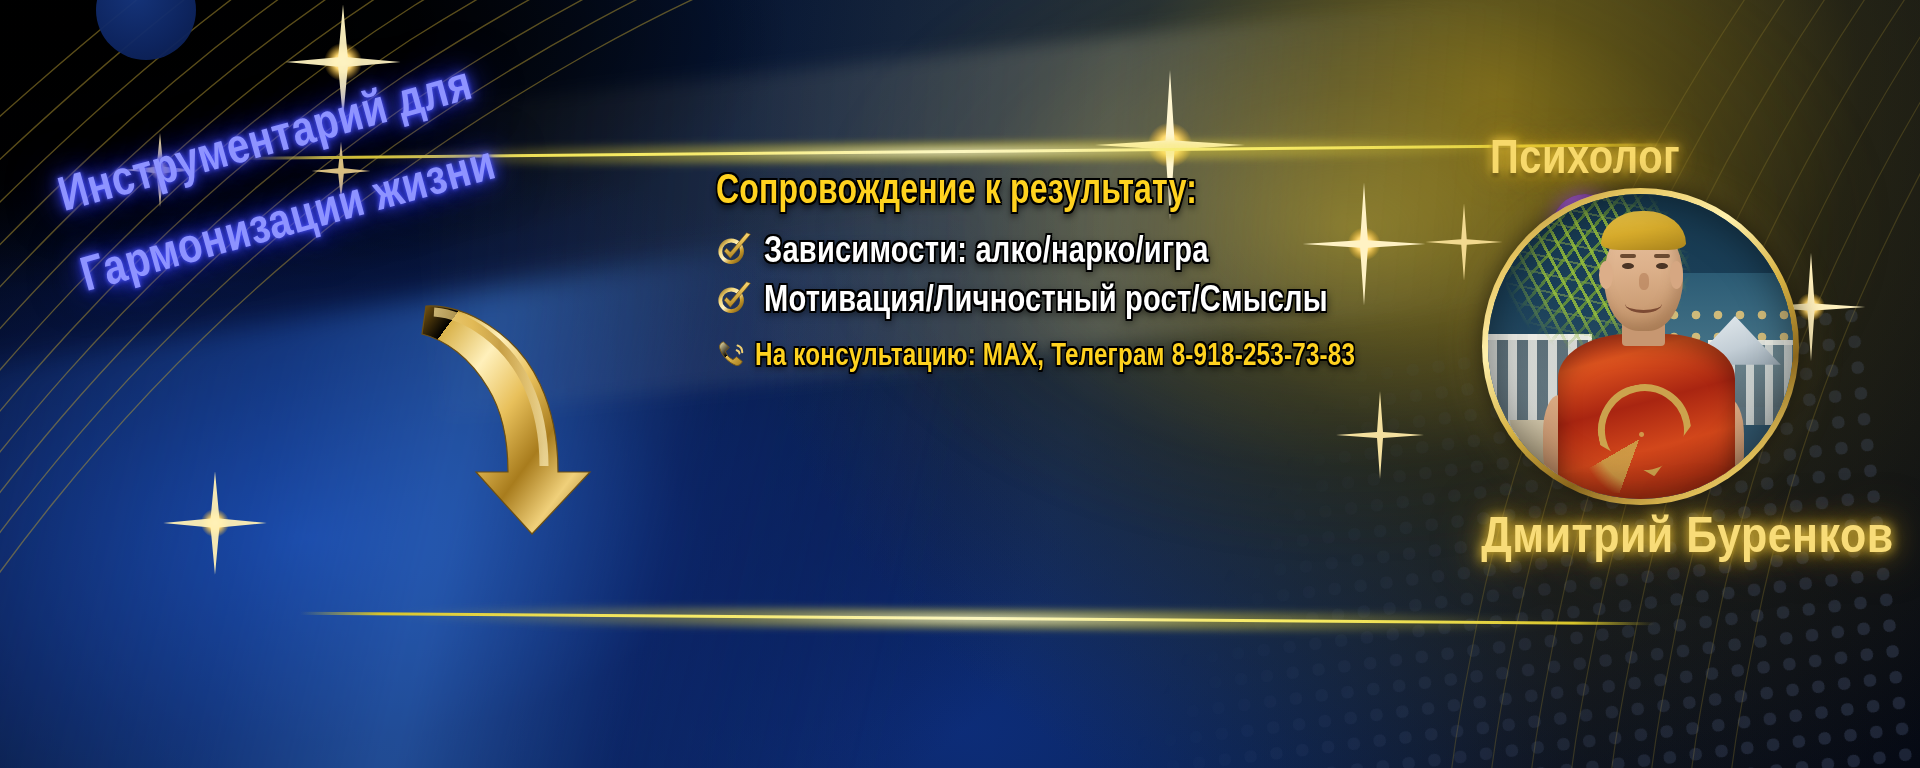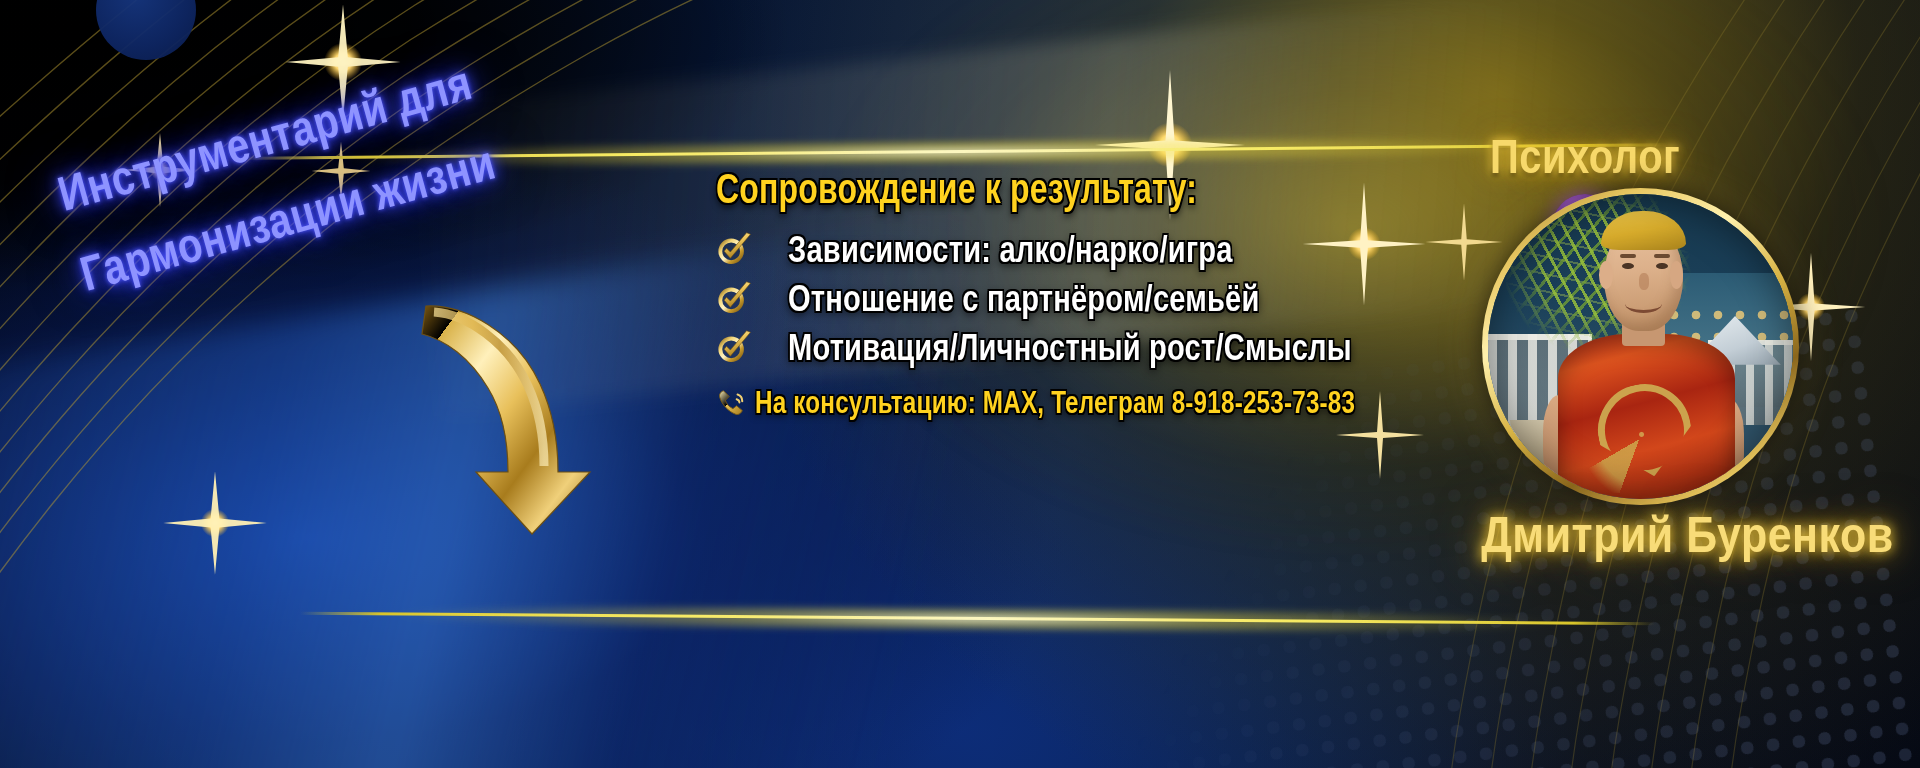--- a/index.html
+++ b/index.html
@@ -118,38 +118,37 @@
     text-shadow:
       -1.5px 0 0 #000,1.5px 0 0 #000,0 -1.5px 0 #000,0 1.5px 0 #000,
       -1.5px -1.5px 0 #000,1.5px -1.5px 0 #000,-1.5px 1.5px 0 #000,1.5px 1.5px 0 #000,
       0 3px 7px rgba(0,0,0,.9);
     margin-bottom:24px;
   }
   .blist{list-style:none;margin:0;padding:0;}
   .blist li{
     display:flex;align-items:center;
     margin-bottom:15px;
-    gap:24px;
   }
   .check{flex:0 0 auto;width:38px;height:34px;margin-right:10px;}
   .btext{
     font-family:"Liberation Sans Narrow","Liberation Sans",sans-serif;
     font-weight:700;font-size:30px;
     color:#ffffff;
     letter-spacing:.2px;
     transform:scaleY(1.26) scaleX(.97);
     transform-origin:left center;
     white-space:nowrap;
     text-shadow:
       -1.6px 0 0 #000,1.6px 0 0 #000,0 -1.6px 0 #000,0 1.6px 0 #000,
       -1.6px -1.6px 0 #000,1.6px -1.6px 0 #000,-1.6px 1.6px 0 #000,1.6px 1.6px 0 #000,
       0 3px 8px rgba(0,0,0,.95);
   }
   #contact{
-    display:flex;align-items:flex-start;
+    display:flex;align-items:center;
     margin-top:24px;
   }
   #contact .phone-ico{flex:0 0 auto;width:30px;height:30px;margin-right:9px;}
   #contact .ctext{
     font-family:"Liberation Sans Narrow","Liberation Sans",sans-serif;
     font-weight:700;font-size:25px;
     color:#ffd21f;
     letter-spacing:.2px;
     transform:scaleY(1.24) scaleX(.97);
     transform-origin:left center;
@@ -457,27 +456,20 @@
             </linearGradient>
           </defs>
           <circle cx="19" cy="25" r="14" fill="none" stroke="url(#ringG)" stroke-width="5"></circle>
           <path d="M10 25 L18 34 L44 3 L39 1 L18 26 L13 21 Z" fill="url(#tickG)" stroke="#6f4f10" stroke-width=".8"></path>
         </svg>
         <span class="btext">Зависимости: алко/нарко/игра</span>
       </li>
 
 
 
-      <li>
-        <svg class="check" viewBox="0 0 48 44">
-          <circle cx="19" cy="25" r="14" fill="none" stroke="url(#ringG)" stroke-width="5"></circle>
-          <path d="M10 25 L18 34 L44 3 L39 1 L18 26 L13 21 Z" fill="url(#tickG)" stroke="#6f4f10" stroke-width=".8"></path>
-        </svg>
-        <span class="btext">Отношение с партнёром/семьёй</span>
-      </li>
 
 
       <li>
         <svg class="check" viewBox="0 0 48 44">
           <circle cx="19" cy="25" r="14" fill="none" stroke="url(#ringG)" stroke-width="5"></circle>
           <path d="M10 25 L18 34 L44 3 L39 1 L18 26 L13 21 Z" fill="url(#tickG)" stroke="#6f4f10" stroke-width=".8"></path>
         </svg>
         <span class="btext">Мотивация/Личностный рост/Смыслы</span>
       </li>
 

